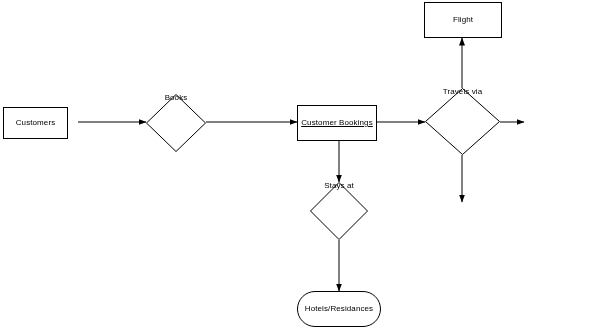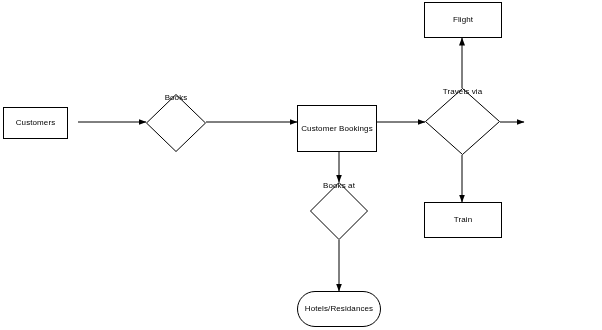--- a/index.html
+++ b/index.html
@@ -86,32 +86,29 @@
 
     <line x1="339" y1="141" x2="339" y2="182" stroke="#000000" stroke-width="1" marker-end="url(#arrowhead)"></line>
 
     <line x1="339" y1="240" x2="339" y2="291" stroke="#000000" stroke-width="1" marker-end="url(#arrowhead)"></line>
   </svg>
 
   <div class="node entity" style="left:3px; top:107px; width:65px; height:32px;">
     <span class="entity-label">Customers</span>
   </div>
 
-  <div class="node entity" style="left:297px; top:105px; width:80px; height:47px;">
+  <div class="node entity" style="left:297px; top:105px; width:80px; height:36px;text-decoration:underline;">
     <span class="entity-label">Customer Bookings</span>
   </div>
 
   <div class="node entity" style="left:424px; top:2px; width:78px; height:36px;">
     <span class="entity-label">Flight</span>
   </div>
 
 
-  <div class="node entity" style="left:424px; top:202px; width:78px; height:36px;">
-    <span class="entity-label">Train</span>
-  </div>
 
   <div class="node entity" style="left:297px; top:291px; width:84px; height:36px;border-radius:18px;">
     <span class="entity-label">Hotels/Residances</span>
   </div>
 
   <div class="node rel" style="left:146px; top:94px; width:60px; height:58px;">
     <svg class="diamond-svg" width="60" height="58" viewBox="0 0 60 58" xmlns="http://www.w3.org/2000/svg">
       <polygon points="30,0.5 59.5,29 30,57.5 0.5,29" fill="#ffffff" stroke="#000000" stroke-width="1"></polygon>
     </svg>
     <span class="rel-label">Books</span>
@@ -121,16 +118,16 @@
     <svg class="diamond-svg" width="75" height="67" viewBox="0 0 75 67" xmlns="http://www.w3.org/2000/svg">
       <polygon points="37.5,0.5 74.5,33.5 37.5,66.5 0.5,33.5" fill="#ffffff" stroke="#000000" stroke-width="1"></polygon>
     </svg>
     <span class="rel-label">Travels via</span>
   </div>
 
   <div class="node rel" style="left:310px; top:182px; width:58px; height:58px;">
     <svg class="diamond-svg" width="58" height="58" viewBox="0 0 58 58" xmlns="http://www.w3.org/2000/svg">
       <polygon points="29,0.5 57.5,29 29,57.5 0.5,29" fill="#ffffff" stroke="#000000" stroke-width="1"></polygon>
     </svg>
-    <span class="rel-label">Books at</span>
+    <span class="rel-label">Stays at</span>
   </div>
 
 </div>
 
 </body></html>

